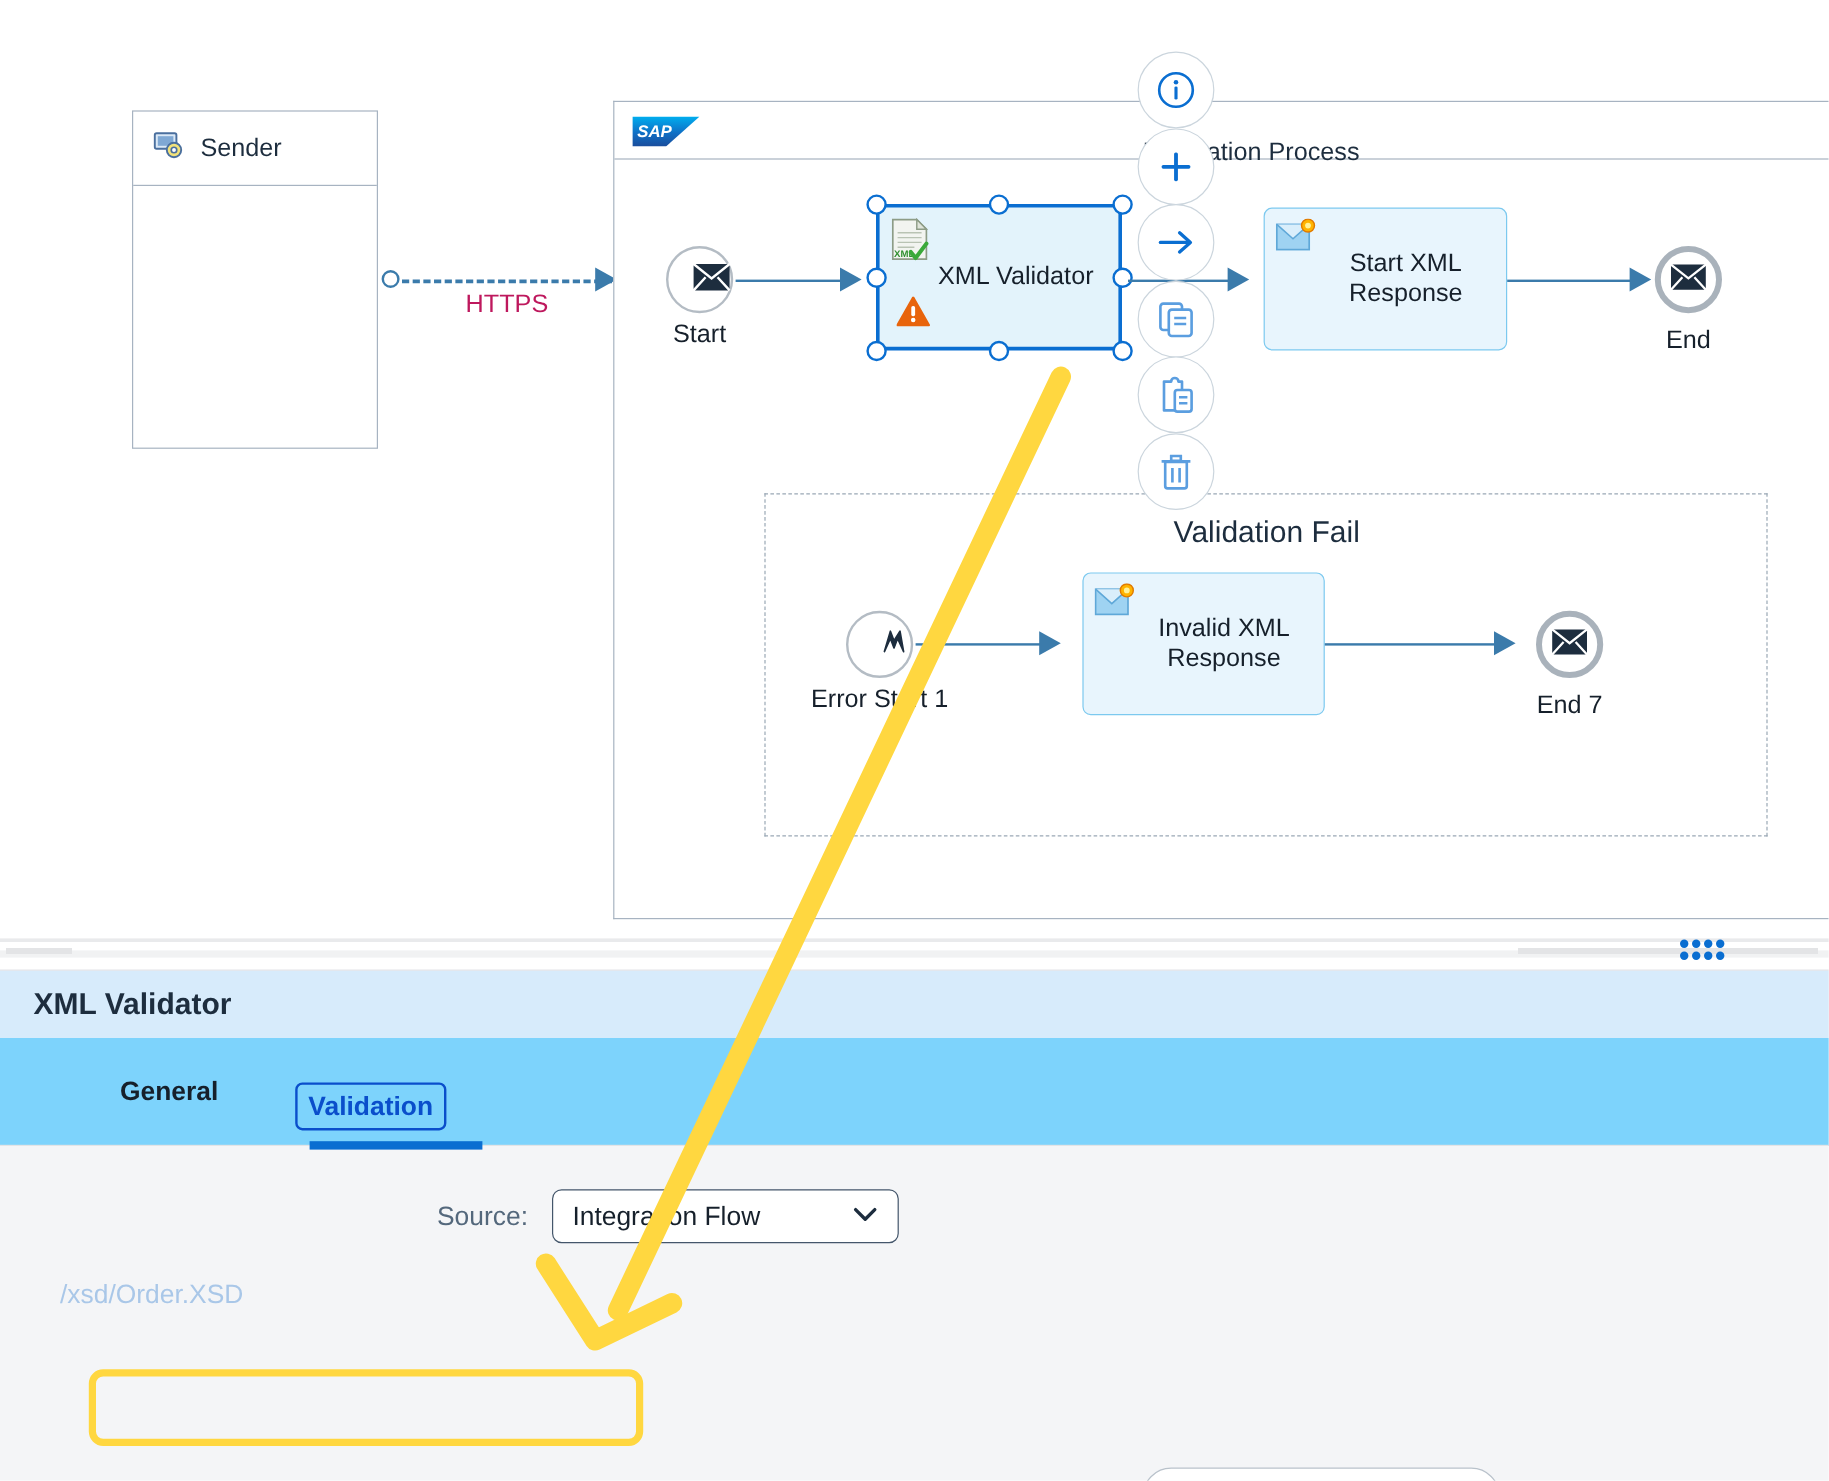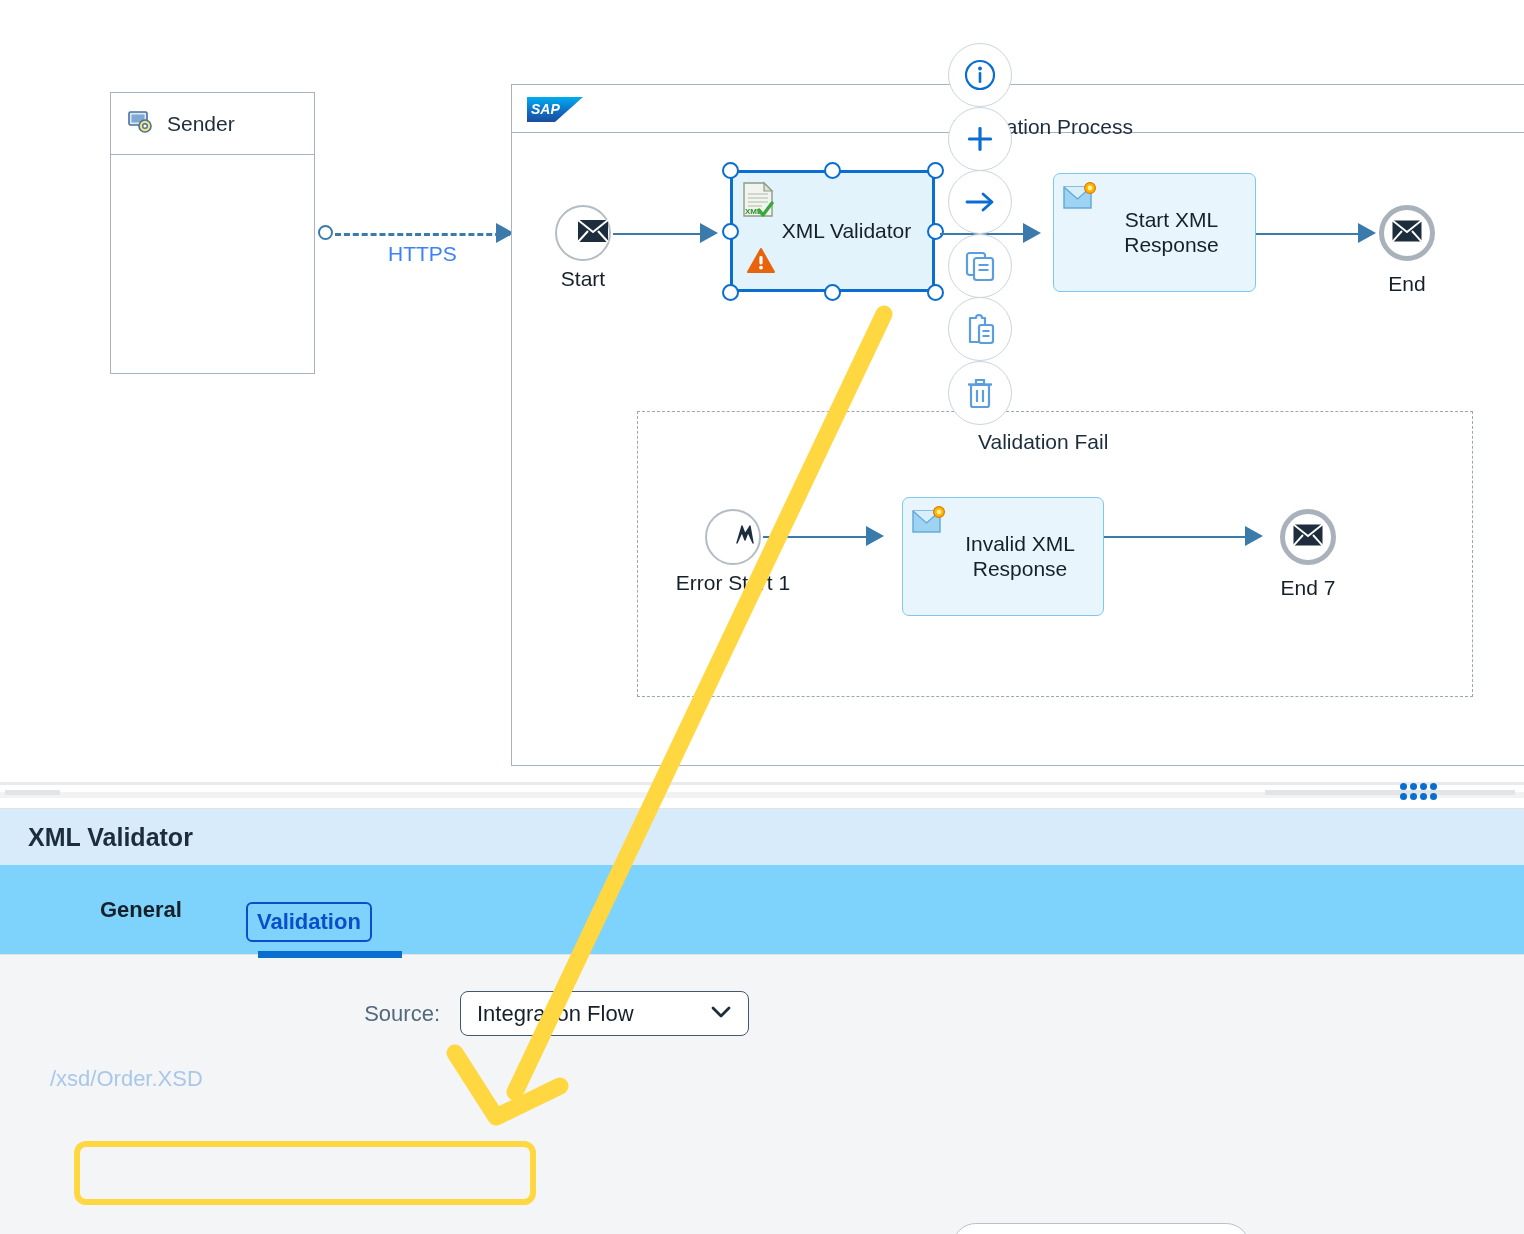--- a/index.html
+++ b/index.html
@@ -62,21 +62,21 @@
 
   
   .subproc {
     position: absolute; left: 636px; top: 410px;
     width: 836px; height: 286px;
     border: 1.5px dashed #9aa8b5;
     background: transparent;
   }
   .subproc-title {
     position: absolute; left: 340px; top: 18px;
-    font-size: 21px; color: #1d2d3e;
+    font-size: 25px; color: #1d2d3e;
     white-space: nowrap;
   }
 
   
   .evt { position: absolute; border-radius: 50%; background:#fff;
          display:flex; align-items:center; justify-content:center; }
   .evt-start { width: 56px; height: 56px; border: 2px solid #b4bcc4; justify-content: flex-end; }
   .evt-end   { width: 56px; height: 56px; border: 5px solid #a9b2bb; }
   .evt-caption {
     position: absolute; top: 60px; left: 50%;
@@ -247,21 +247,21 @@
             <circle cx="18" cy="17" r="2.3" fill="#fff" stroke="#4a6f9e" stroke-width="1.4"></circle>
           </svg>
         </span>
         <span class="sender-label">Sender</span>
       </div>
     </div>
 
     <div class="port-circle" style="left:318px; top:225px;"></div>
     <div class="conn-dashed" style="left:335px; top:233px; width:175px;"></div>
     <div class="arrowhead" style="left:496px; top:223px;"></div>
-    <div style="position:absolute; left:388px; top:242px; font-size:21px; color:#3b82f6;">HTTPS</div>
+    <div style="position:absolute; left:388px; top:242px; font-size:21px; color:#be185d;">HTTPS</div>
 
     <div class="ip-pool">
       <div class="ip-head">
         <span class="sap-logo">
           <svg width="56" height="25" viewBox="0 0 56 25">
             <defs>
               <linearGradient id="sapg" x1="0" y1="0" x2="0" y2="1">
                 <stop offset="0" stop-color="#00aeef"></stop>
                 <stop offset="0.55" stop-color="#0f6fc5"></stop>
                 <stop offset="1" stop-color="#1a4d9c"></stop>
@@ -361,21 +361,21 @@
       <span>
         <svg width="28" height="28" viewBox="0 0 28 28">
           <path d="M6 22 L11 5 L14 13 L19 5 L22 22 L17 11 L14 19 L11 11 Z" fill="#1d2d3e" stroke="#1d2d3e" stroke-width="1.4" stroke-linejoin="round"></path>
         </svg>
       </span>
       <span class="evt-caption">Error Start 1</span>
     </div>
     <div class="conn" style="left:763px; top:536px; width:110px;"></div>
     <div class="arrowhead" style="left:866px; top:526px;"></div>
 
-    <div class="task" style="left:902px; top:477px; width:202px; height:119px;margin-top:20px;">
+    <div class="task" style="left:902px; top:477px; width:202px; height:119px;">
       <span class="task-icon">
         <svg width="34" height="30" viewBox="0 0 34 30">
           <rect x="1" y="5" width="27" height="21" fill="#9fd3f2" stroke="#5fa8d8" stroke-width="1.4"></rect>
           <path d="M1 5 L14.5 17 L28 5" fill="#d9eefb" stroke="#5fa8d8" stroke-width="1.3"></path>
           <circle cx="27" cy="6" r="5.4" fill="#ffb400" stroke="#e07a00" stroke-width="1.2"></circle>
           <circle cx="27" cy="6" r="2.4" fill="#fff29a"></circle>
         </svg>
       </span>
       <span class="task-label">
         <span>Invalid XML</span><br>

